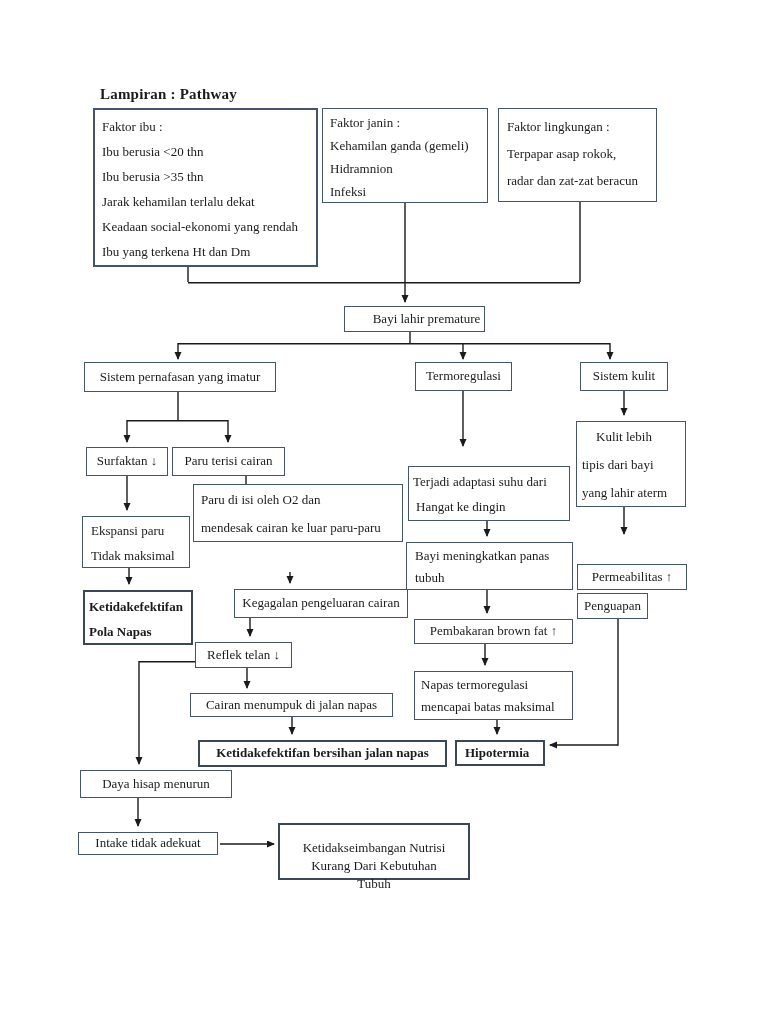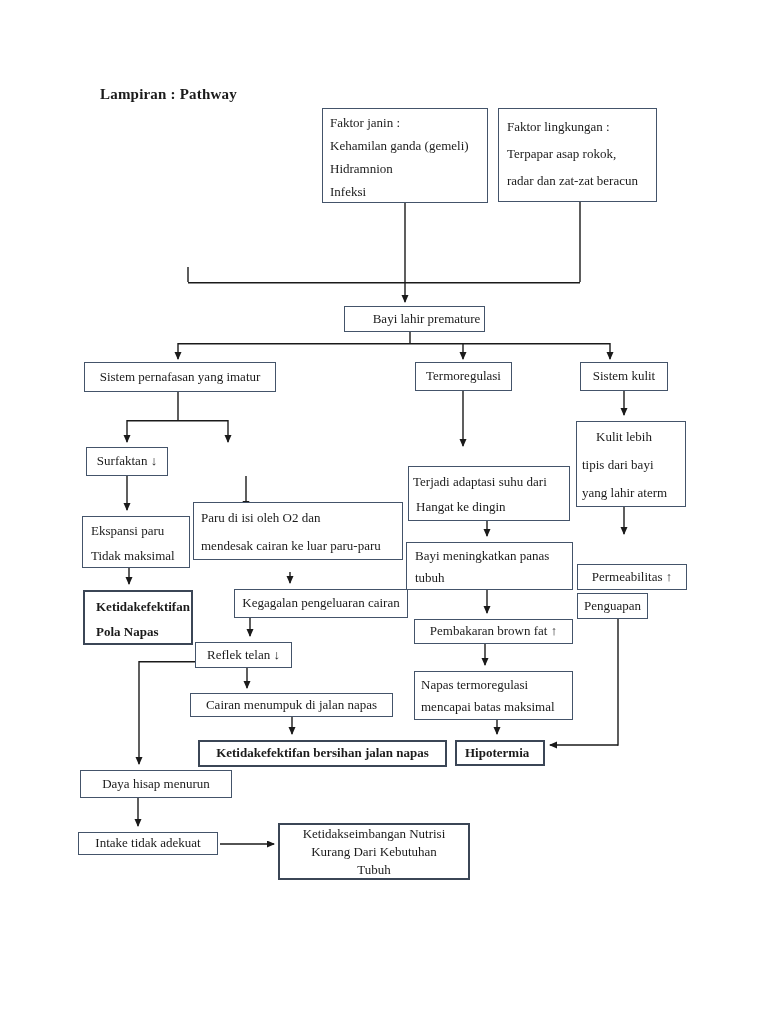--- a/index.html
+++ b/index.html
@@ -77,20 +77,28 @@
     <path class="ar" d="M624,391 V415"></path>
     <path class="ar" d="M624,507 V534"></path>
     <path class="ar" d="M624,566 V587"></path>
     <path class="ar" d="M618,745 H550"></path>
     <path class="ar" d="M138,798 V826"></path>
     <path class="ar" d="M220,844 H274"></path>
   </svg>
 
   <div class="title">Lampiran : Pathway</div>
 
+  <div class="node lines" style="left:93px;top:108px;width:225px;height:159px;border-width:2px;padding:4px 7px;">
+    <div style="line-height:25px">Faktor ibu :</div>
+    <div style="line-height:25px">Ibu berusia &lt;20 thn</div>
+    <div style="line-height:25px">Ibu berusia &gt;35 thn</div>
+    <div style="line-height:25px">Jarak kehamilan terlalu dekat</div>
+    <div style="line-height:25px">Keadaan social-ekonomi yang rendah</div>
+    <div style="line-height:25px">Ibu yang terkena Ht dan Dm</div>
+  </div>
 
   <div class="node lines" style="left:322px;top:108px;width:166px;height:95px;padding:2px 7px;">
     <div style="line-height:23px">Faktor janin :</div>
     <div style="line-height:23px">Kehamilan ganda (gemeli)</div>
     <div style="line-height:23px">Hidramnion</div>
     <div style="line-height:23px">Infeksi</div>
   </div>
 
   <div class="node lines" style="left:498px;top:108px;width:159px;height:94px;padding:4px 8px;">
     <div style="line-height:27px">Faktor lingkungan :</div>
@@ -98,47 +106,48 @@
     <div style="line-height:27px">radar dan zat-zat beracun</div>
   </div>
 
   <div class="node c" style="left:344px;top:306px;width:141px;height:26px;padding-left:24px;">Bayi lahir premature</div>
 
   <div class="node c" style="left:84px;top:362px;width:192px;height:30px;">Sistem pernafasan yang imatur</div>
   <div class="node c" style="left:415px;top:362px;width:97px;height:29px;">Termoregulasi</div>
   <div class="node c" style="left:580px;top:362px;width:88px;height:29px;">Sistem kulit</div>
 
   <div class="node c" style="left:86px;top:447px;width:82px;height:29px;">Surfaktan ↓</div>
+  <div class="node c" style="left:172px;top:447px;width:113px;height:29px;">Paru terisi cairan</div>
 
   <div class="node lines" style="left:82px;top:516px;width:108px;height:52px;padding:1px 0 0 8px;">
     <div style="line-height:25px">Ekspansi paru</div>
     <div style="line-height:25px">Tidak maksimal</div>
   </div>
-  <div class="node lines" style="left:193px;top:502px;width:210px;height:58px;padding:1px 16px 0 7px;">
+  <div class="node lines" style="left:193px;top:484px;width:210px;height:58px;padding:1px 16px 0 7px;">
     <div style="line-height:28px">Paru di isi oleh O2 dan</div>
     <div style="line-height:28px">mendesak cairan ke luar paru-paru</div>
   </div>
 
-  <div class="node lines b thick" style="left:83px;top:590px;width:110px;height:55px;padding:2px 0 0 11px;">
+  <div class="node lines b thick" style="left:83px;top:590px;width:110px;height:55px;padding:2px 0 0 4px;">
     <div style="line-height:25px">Ketidakefektifan</div>
     <div style="line-height:25px">Pola Napas</div>
   </div>
   <div class="node c" style="left:194px;top:589px;width:174px;height:29px;margin-left:40px;">Kegagalan pengeluaran cairan</div>
 
   <div class="node c" style="left:195px;top:642px;width:97px;height:26px;">Reflek telan ↓</div>
 
   <div class="node c" style="left:190px;top:693px;width:203px;height:24px;">Cairan menumpuk di jalan napas</div>
 
   <div class="node c b thick" style="left:198px;top:740px;width:249px;height:27px;">Ketidakefektifan bersihan jalan napas</div>
 
   <div class="node c" style="left:80px;top:770px;width:152px;height:28px;">Daya hisap menurun</div>
 
   <div class="node c" style="left:78px;top:832px;width:140px;height:23px;">Intake tidak adekuat</div>
 
-  <div class="node lines thick" style="left:278px;top:823px;width:192px;height:57px;text-align:center;padding-top:0;">
+  <div class="node lines thick" style="left:278px;top:823px;width:192px;height:57px;text-align:center;padding-top:14px;">
     <div style="line-height:18px">Ketidakseimbangan Nutrisi</div>
     <div style="line-height:18px">Kurang Dari Kebutuhan</div>
     <div style="line-height:18px">Tubuh</div>
   </div>
 
   <div class="node lines" style="left:408px;top:452px;width:162px;height:55px;padding:2px 0 0 4px;margin-top:14px;">
     <div style="line-height:25px">Terjadi adaptasi suhu dari</div>
     <div style="line-height:25px;padding-left:3px">Hangat ke dingin</div>
   </div>
 

